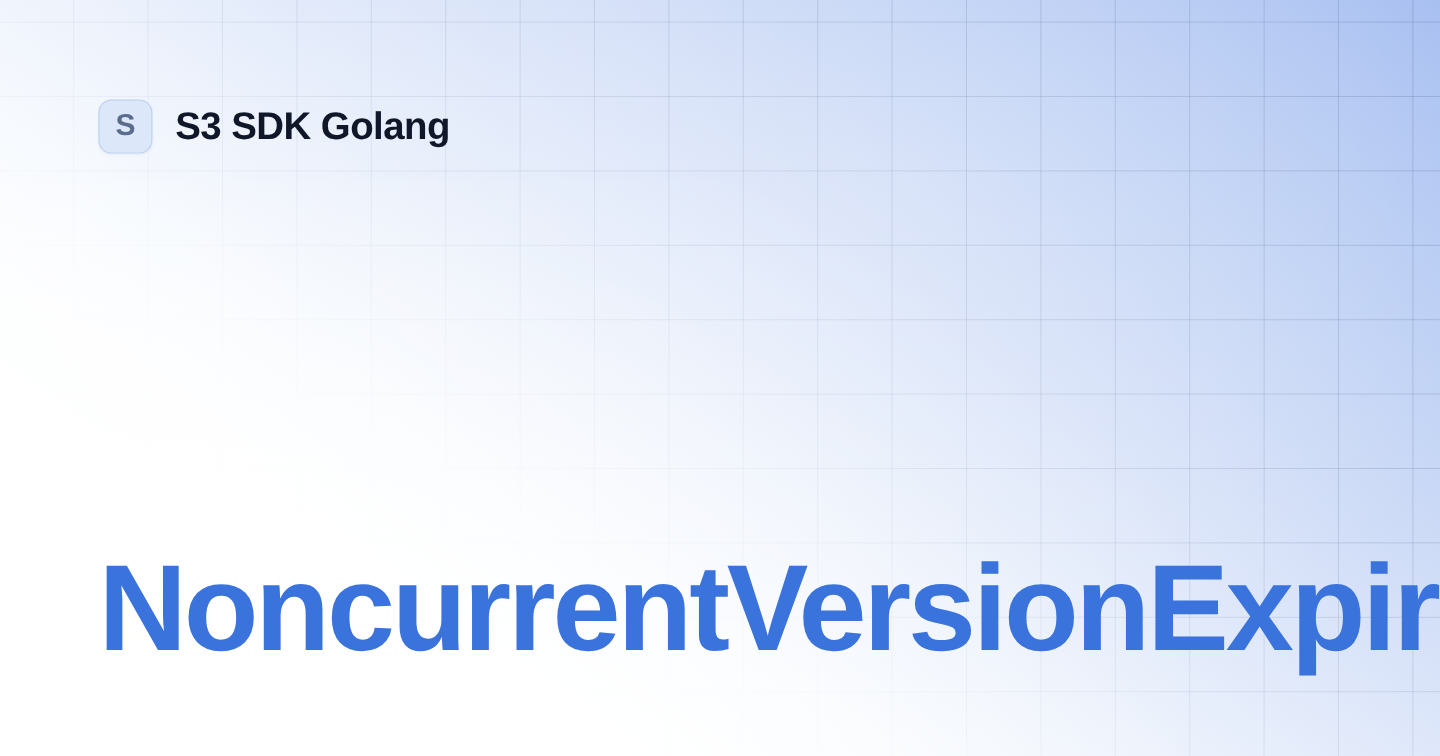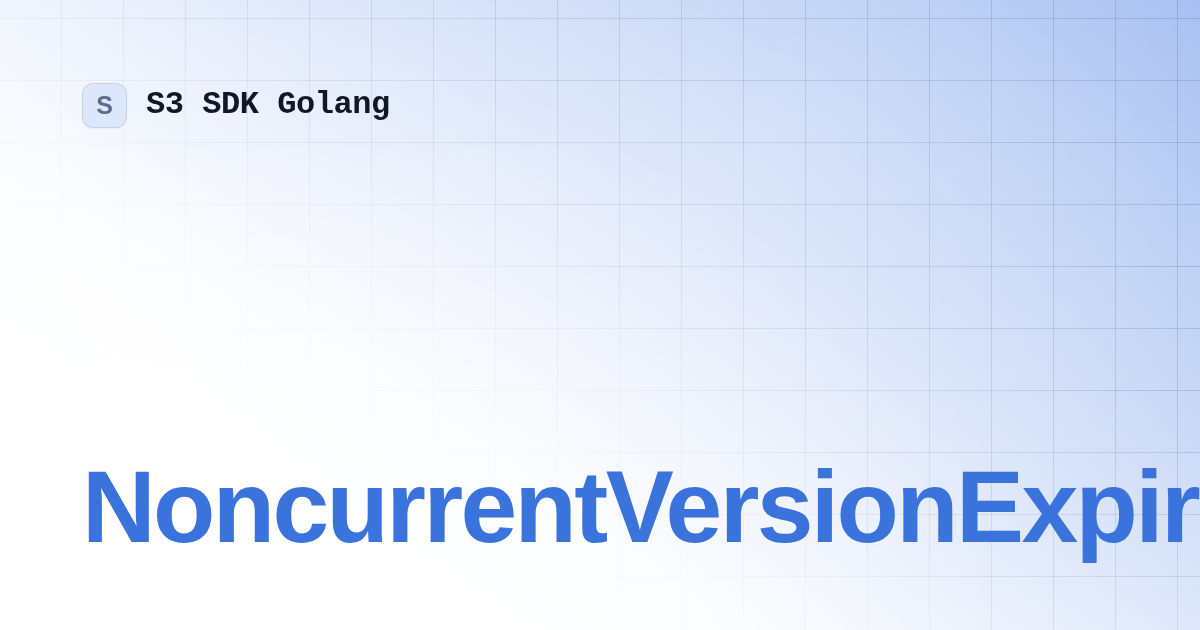--- a/index.html
+++ b/index.html
@@ -153,21 +153,21 @@
     font-family: "Liberation Sans", sans-serif;
     font-size: 25px;
     font-weight: 700;
     line-height: 1;
     color: #5b6c8d;
     letter-spacing: -0.2px;
     transform: translateY(-0.5px);
   }
 
   .brand-name {
-    font-family: Liberation Mono, monospace;
+    font-family: Liberation Sans, sans-serif;
     font-size: 32px;
     font-weight: 700;
     line-height: 1;
     color: #101729;
     letter-spacing: -0.45px;
     transform: translateY(-1px);
   }
 
   
   .headline {

